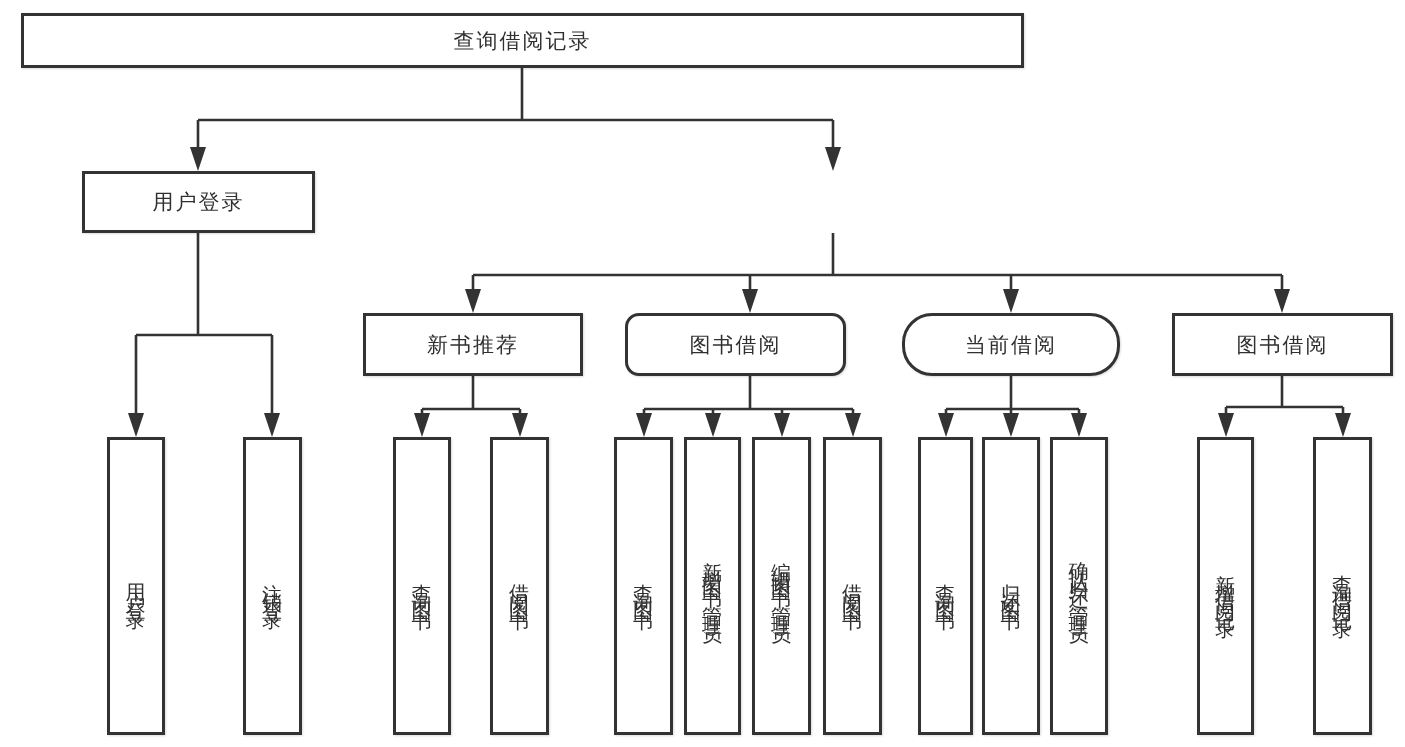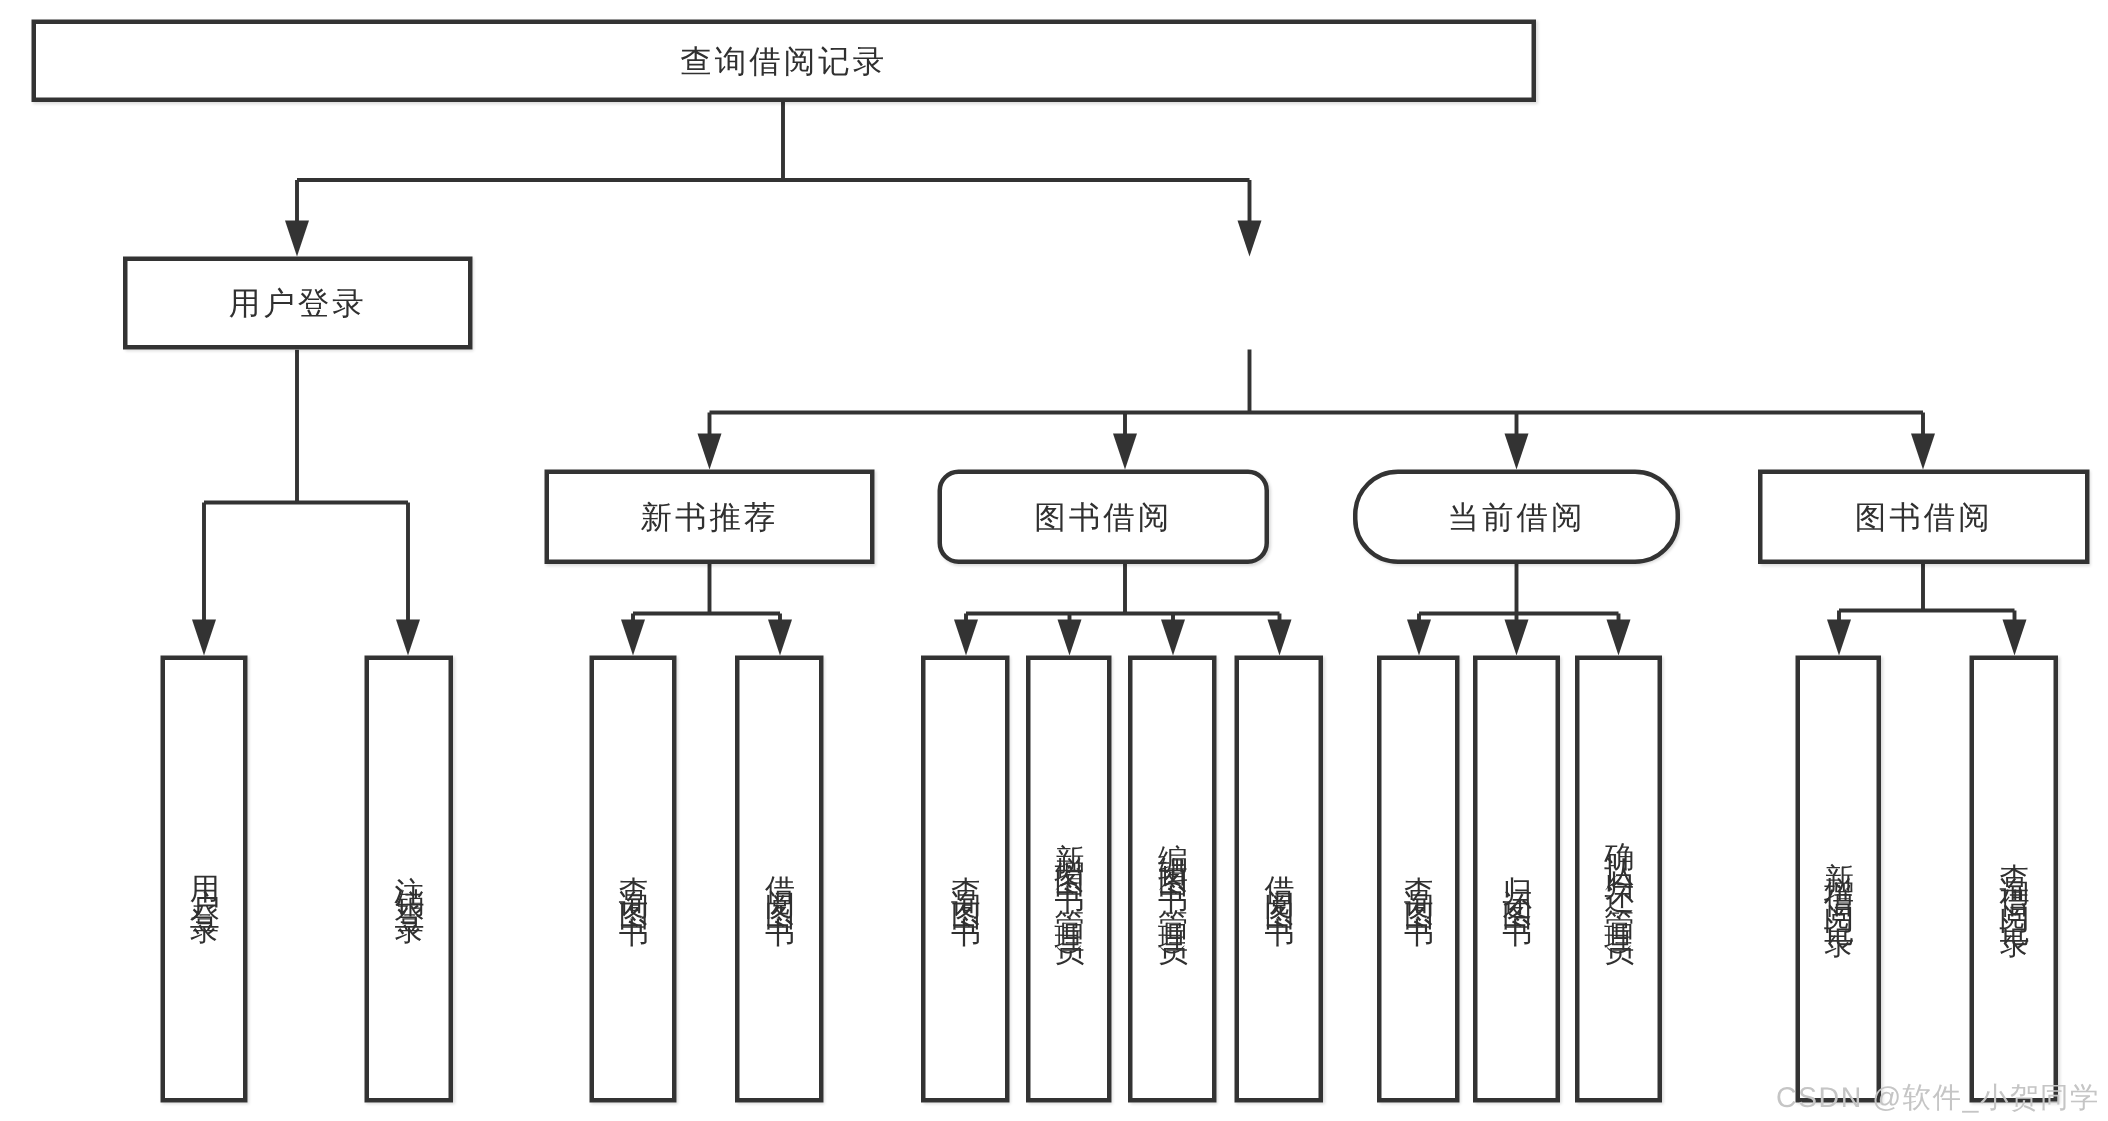--- a/index.html
+++ b/index.html
@@ -167,15 +167,14 @@
     <span class="vlabel">确认归还（管理员）</span>
   </div>
 
   <div class="box" style="left:1197px; top:437px; width:57px; height:298px;">
     <span class="vlabel">新增借阅记录</span>
   </div>
   <div class="box" style="left:1313px; top:437px; width:59px; height:298px;">
     <span class="vlabel">查询借阅记录</span>
   </div>
 
-  <span class="watermark">CSDN @软件_小贺同学</span>
 
 </div>
 
 </body></html>

